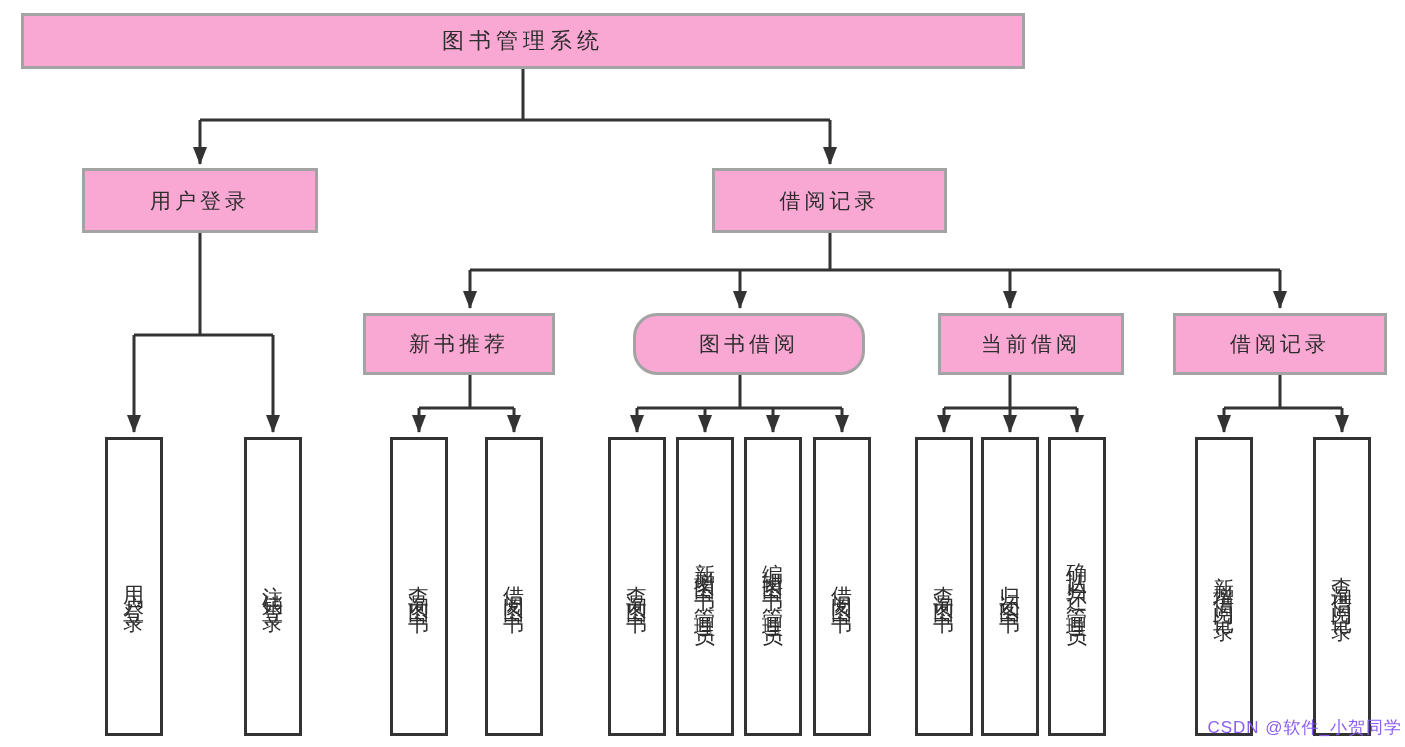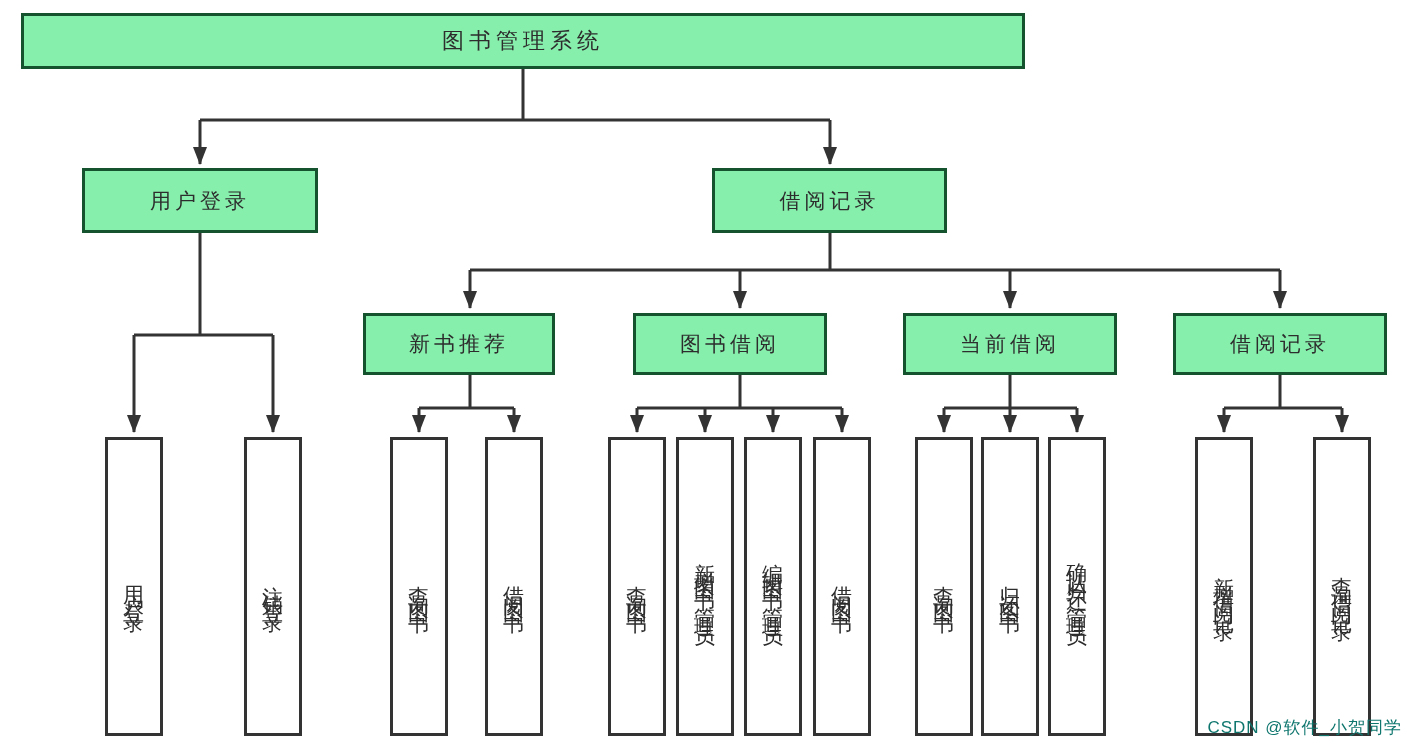--- a/index.html
+++ b/index.html
@@ -1,30 +1,30 @@
 <!DOCTYPE html>
 <html><head>
 <meta charset="utf-8">
 <style>
   html,body{margin:0;padding:0;background:#ffffff;}
   body{width:1405px;height:747px;position:relative;overflow:hidden;
        font-family:"Liberation Sans", sans-serif;color:#2d2d2d;}
   .stage{position:absolute;inset:0;width:1405px;height:747px;}
   svg.wires{position:absolute;left:0;top:0;width:1405px;height:747px;}
-  .box{position:absolute;background:#86efac;border:3px solid #14532d;
+  .box{position:absolute;background:#f9a8d4;border:3px solid #a3a3a3;
        box-sizing:border-box;display:flex;align-items:center;justify-content:center;
        font-size:21px;letter-spacing:4px;color:#2d2d2d;white-space:nowrap;}
   .box.root{font-size:22px;letter-spacing:5px;}
   .leaf{position:absolute;background:#ffffff;border:3px solid #333333;
         box-sizing:border-box;display:flex;align-items:center;justify-content:center;
         top:437px;width:58px;height:299px;}
   .leaf span{writing-mode:vertical-rl;text-orientation:mixed;
              font-size:21px;letter-spacing:9px;line-height:1;color:#2d2d2d;}
   .watermark{position:absolute;right:3px;top:716px;font-size:17px;
-             color:#0f766e;letter-spacing:1px;white-space:nowrap;}
+             color:#8b5cf6;letter-spacing:1px;white-space:nowrap;}
 </style>
 </head>
 <body>
 
 <div class="stage">
 
   <svg class="wires" viewBox="0 0 1405 747" xmlns="http://www.w3.org/2000/svg">
     <defs>
       <marker id="arw" viewBox="0 0 20 15" refX="18" refY="7.5" markerWidth="20" markerHeight="15" markerUnits="userSpaceOnUse" orient="auto">
         <path d="M1 0.5 L19 7.5 L1 14.5 Z" fill="#333333"></path>
@@ -61,22 +61,22 @@
       <line x1="1342" y1="408" x2="1342" y2="432" marker-end="url(#arw)"></line>
     </g>
   </svg>
 
   <div class="box root" style="left:21px;top:13px;width:1004px;height:56px;">图书管理系统</div>
 
   <div class="box" style="left:82px;top:168px;width:236px;height:65px;">用户登录</div>
   <div class="box" style="left:712px;top:168px;width:235px;height:65px;">借阅记录</div>
 
   <div class="box" style="left:363px;top:313px;width:192px;height:62px;">新书推荐</div>
-  <div class="box" style="left:633px;top:313px;width:194px;height:62px;">图书借阅</div>
-  <div class="box" style="left:903px;top:313px;width:214px;height:62px;">当前借阅</div>
+  <div class="box" style="left:633px;top:313px;width:232px;height:62px;border-radius:24px;">图书借阅</div>
+  <div class="box" style="left:938px;top:313px;width:186px;height:62px;">当前借阅</div>
   <div class="box" style="left:1173px;top:313px;width:214px;height:62px;">借阅记录</div>
 
   <div class="leaf" style="left:105px;">
     <span>用户登录</span>
   </div>
   <div class="leaf" style="left:244px;">
     <span>注销登录</span>
   </div>
 
   <div class="leaf" style="left:390px;">

